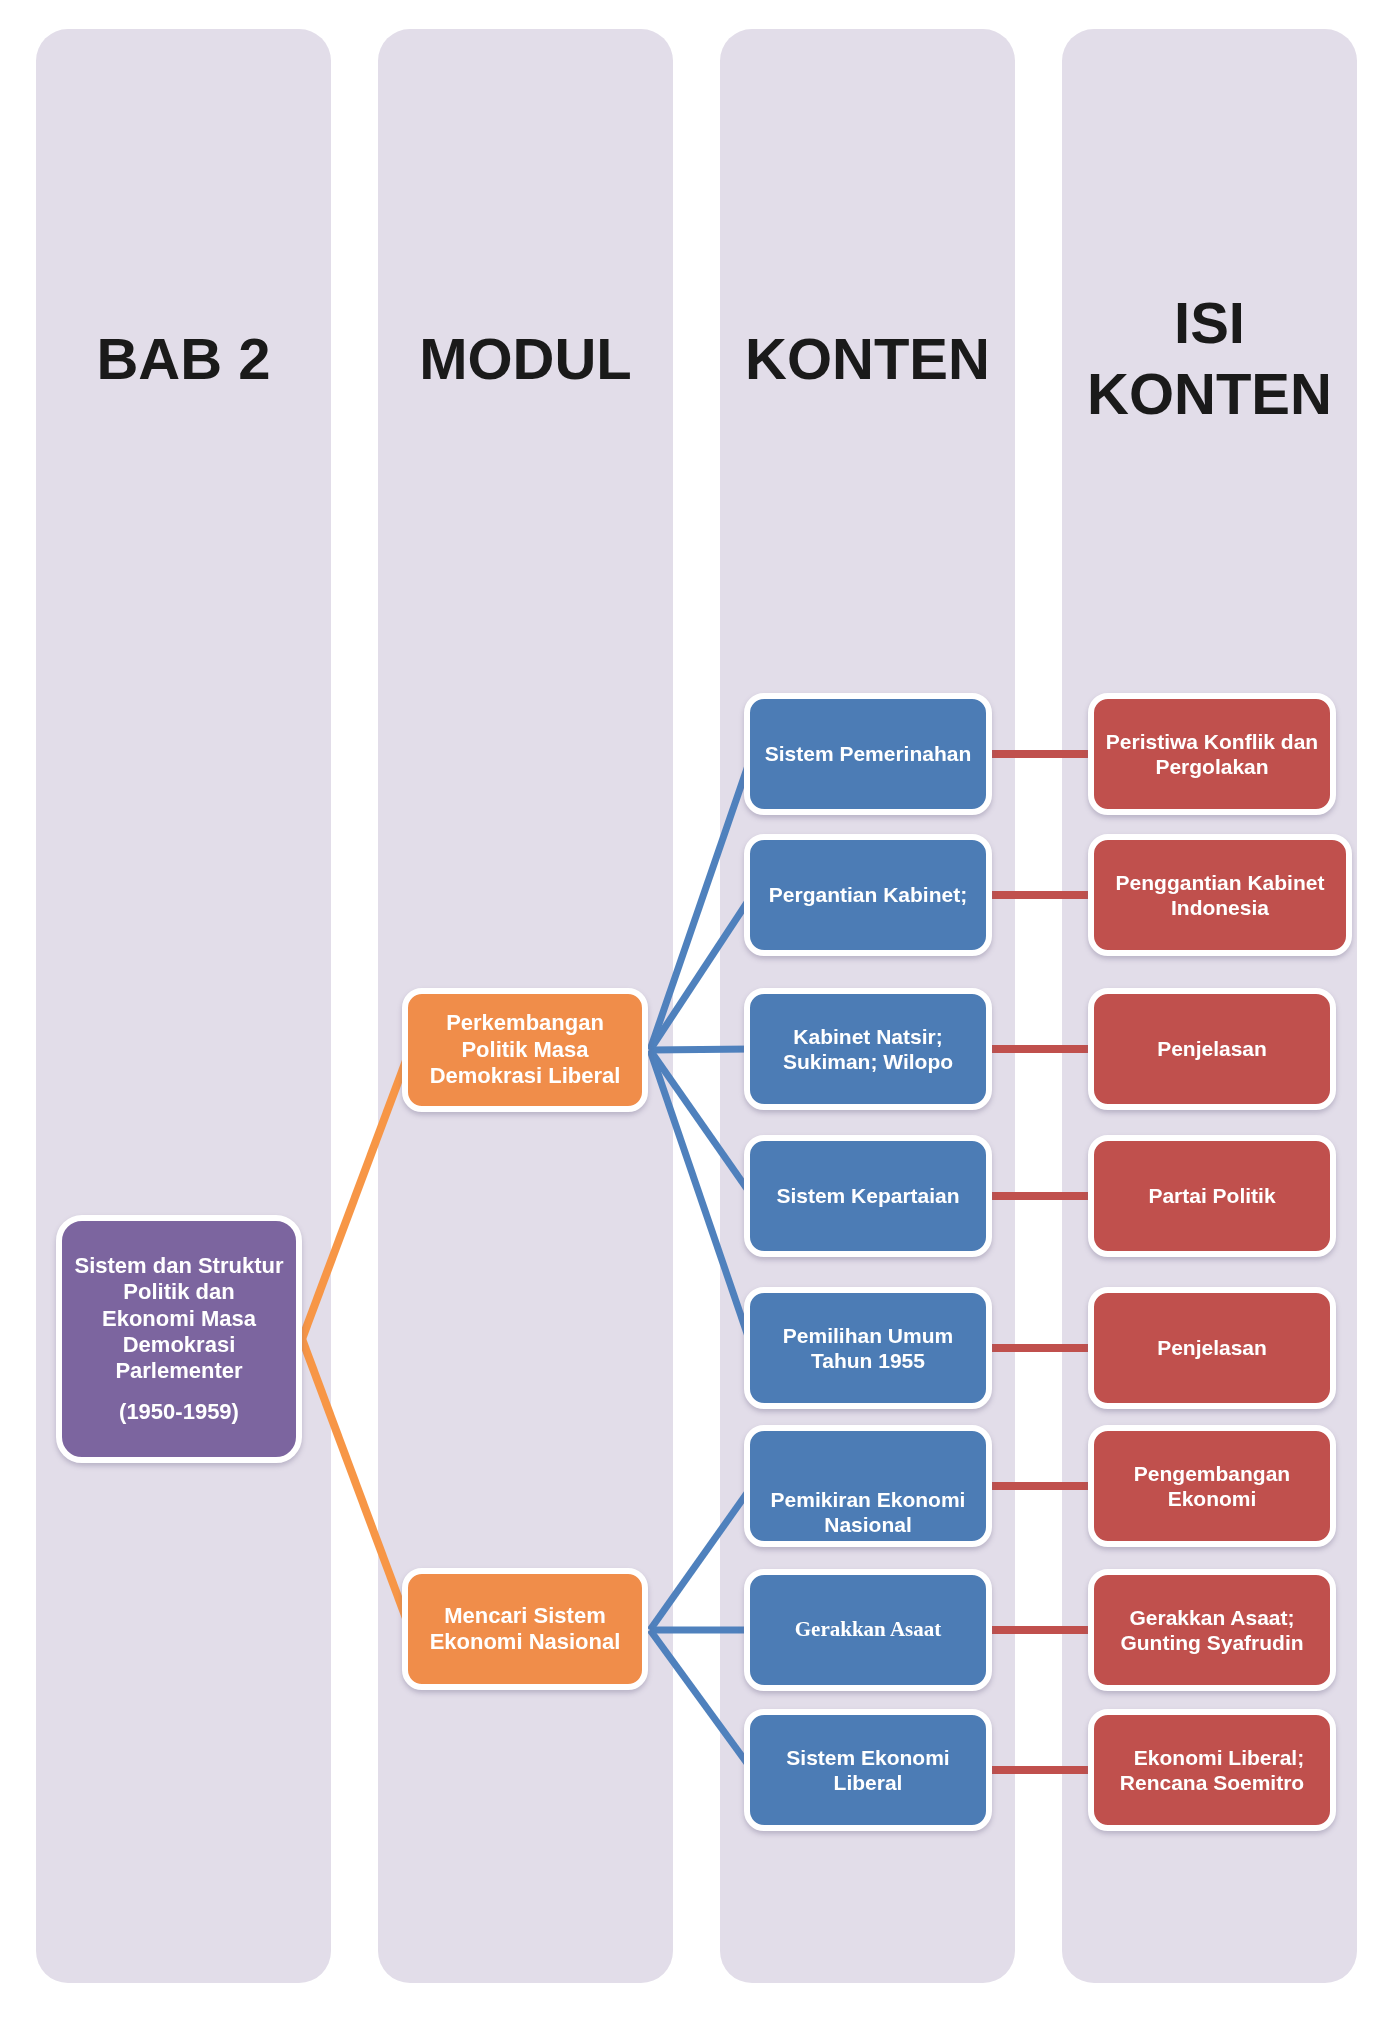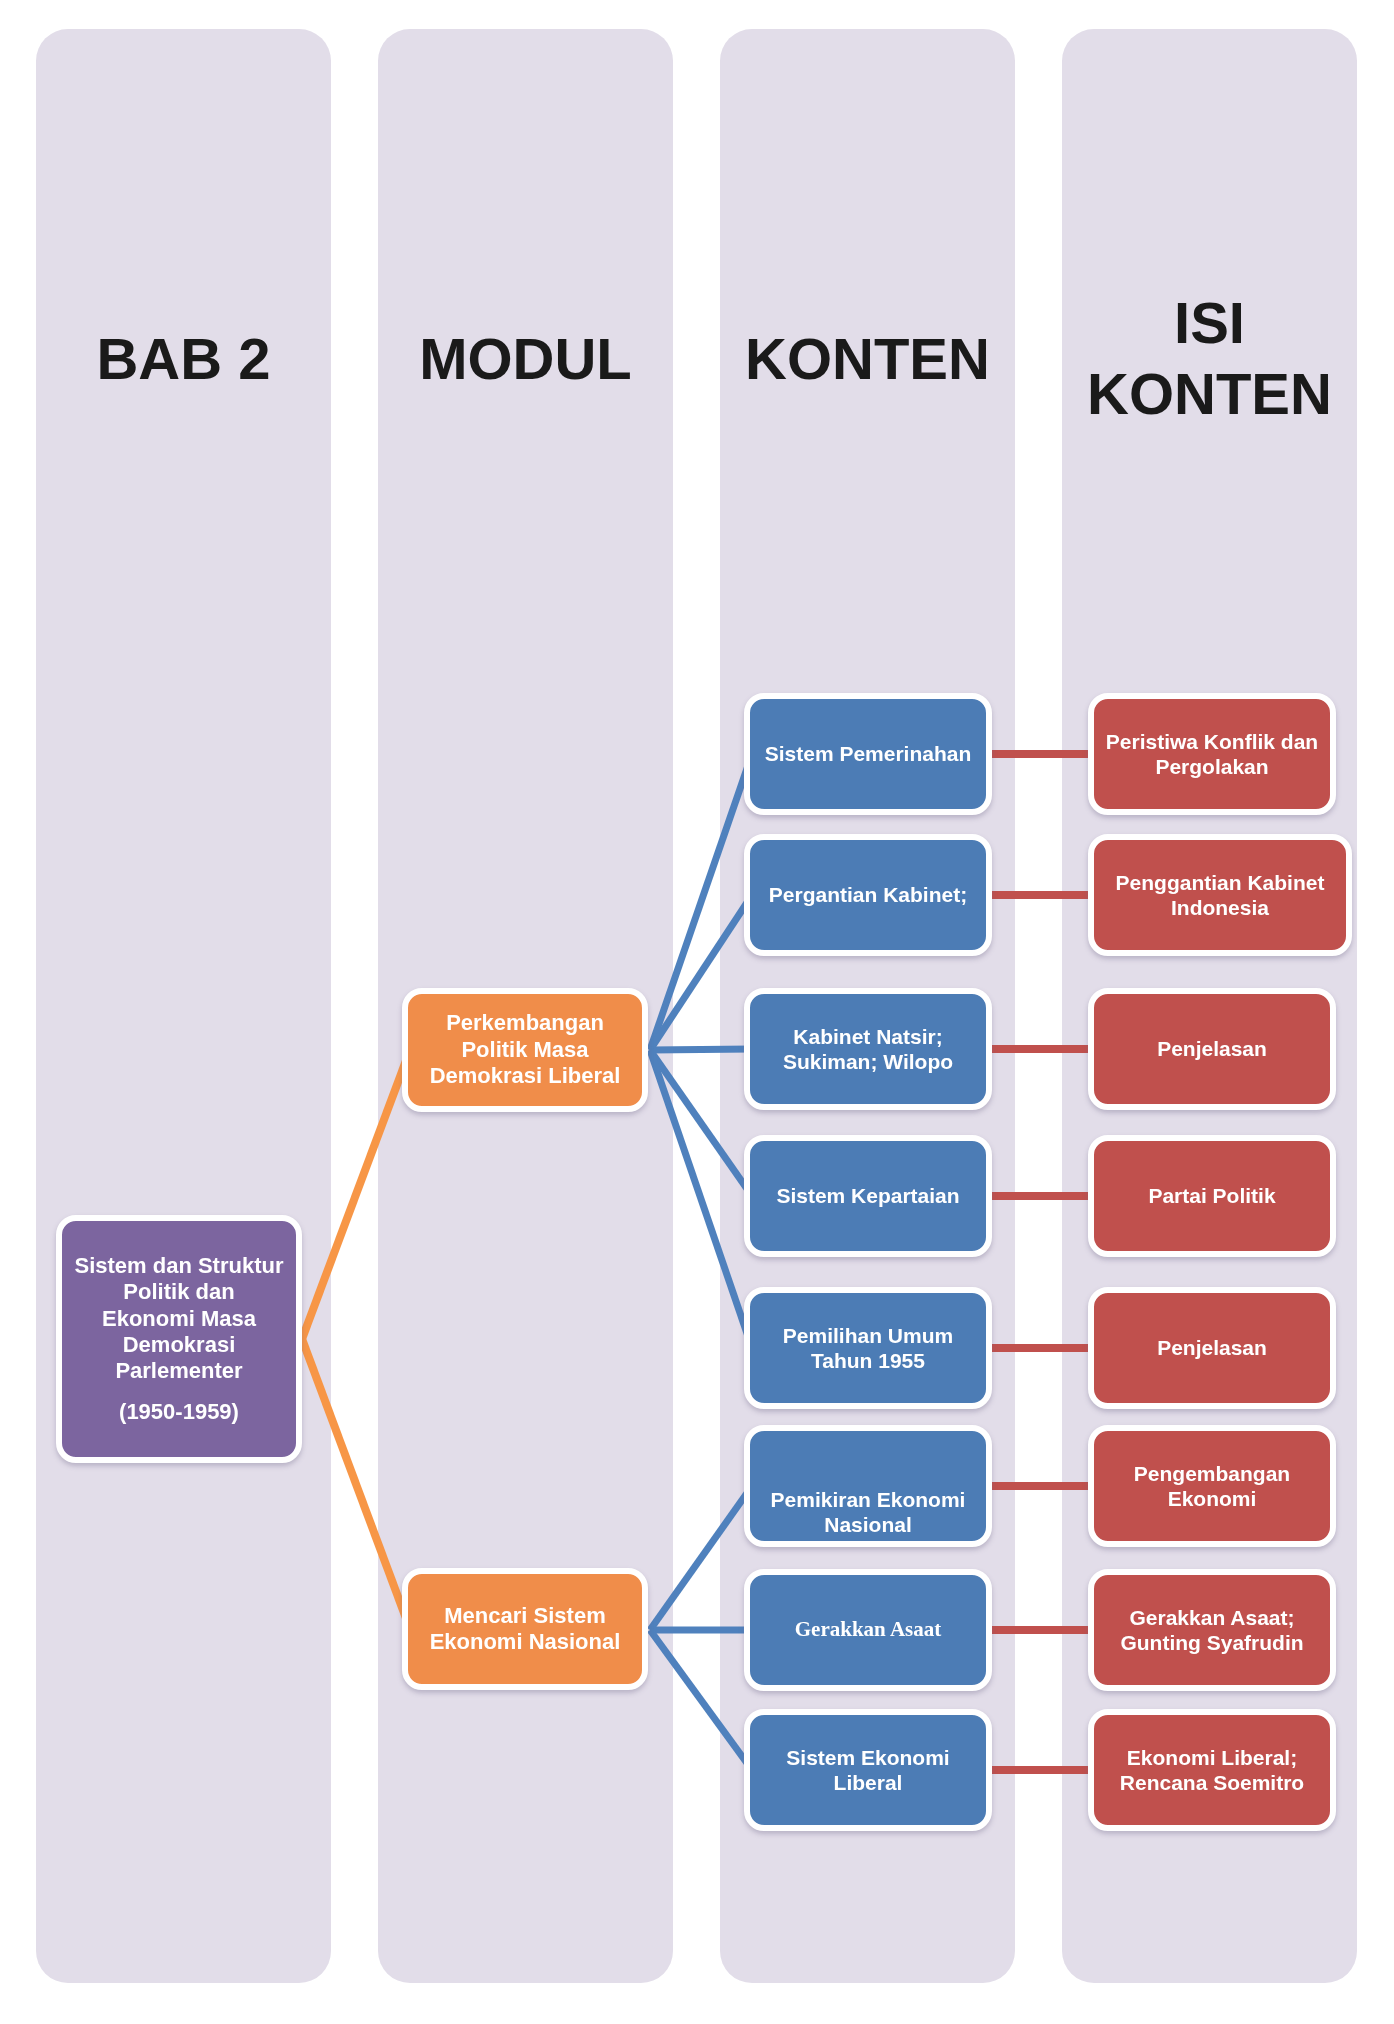--- a/index.html
+++ b/index.html
@@ -101,21 +101,21 @@
       <line x1="650" y1="1050" x2="752" y2="1348" stroke="#4F81BD" stroke-width="7"></line>
       <line x1="988" y1="1348" x2="1096" y2="1348" stroke="#C0504D" stroke-width="8"></line>
       <line x1="650" y1="1630" x2="752" y2="1486" stroke="#4F81BD" stroke-width="7"></line>
       <line x1="988" y1="1486" x2="1096" y2="1486" stroke="#C0504D" stroke-width="8"></line>
       <line x1="650" y1="1630" x2="752" y2="1630" stroke="#4F81BD" stroke-width="7"></line>
       <line x1="988" y1="1630" x2="1096" y2="1630" stroke="#C0504D" stroke-width="8"></line>
       <line x1="650" y1="1630" x2="752" y2="1770" stroke="#4F81BD" stroke-width="7"></line>
       <line x1="988" y1="1770" x2="1096" y2="1770" stroke="#C0504D" stroke-width="8"></line>
     </svg>
 
-  <div class="node root" style="left:56px; top:1215px; width:246px; height:248px;">
+  <div class="node root" style="left:56px; top:1215px; width:246px; height:248px;border-radius:26px;">
     <div>Sistem dan Struktur
 Politik dan
 Ekonomi Masa
 Demokrasi
 Parlementer</div>
     <div class="root-sublabel">(1950-1959)</div>
   </div>
 
   <div id="generated-nodes">
       <div class="node module" style="left: 402px; top: 988px; width: 246px; height: 124px;"><div>Perkembangan
@@ -139,16 +139,16 @@
       <div class="node isi" style="left: 1088px; top: 1287px; width: 248px; height: 122px;"><div>Penjelasan</div></div>
       <div class="node konten" style="left: 744px; top: 1425px; width: 248px; height: 122px; justify-content: flex-end;"><div>Pemikiran Ekonomi
 Nasional</div></div>
       <div class="node isi" style="left: 1088px; top: 1425px; width: 248px; height: 122px;"><div>Pengembangan
 Ekonomi</div></div>
       <div class="node konten" style="left: 744px; top: 1569px; width: 248px; height: 122px; font-family: Liberation Serif, serif;"><div>Gerakkan Asaat</div></div>
       <div class="node isi" style="left: 1088px; top: 1569px; width: 248px; height: 122px;"><div>Gerakkan Asaat;
 Gunting Syafrudin</div></div>
       <div class="node konten" style="left: 744px; top: 1709px; width: 248px; height: 122px;"><div>Sistem Ekonomi
 Liberal</div></div>
-      <div class="node isi" style="left: 1088px; top: 1709px; width: 248px; height: 122px;"><div>Ekonomi Liberal;
+      <div class="node isi" style="left: 1088px; top: 1709px; width: 248px; height: 122px; text-align: right;"><div>Ekonomi Liberal;
 Rencana Soemitro</div></div>
     </div>
 </div>
 
 </body></html>

